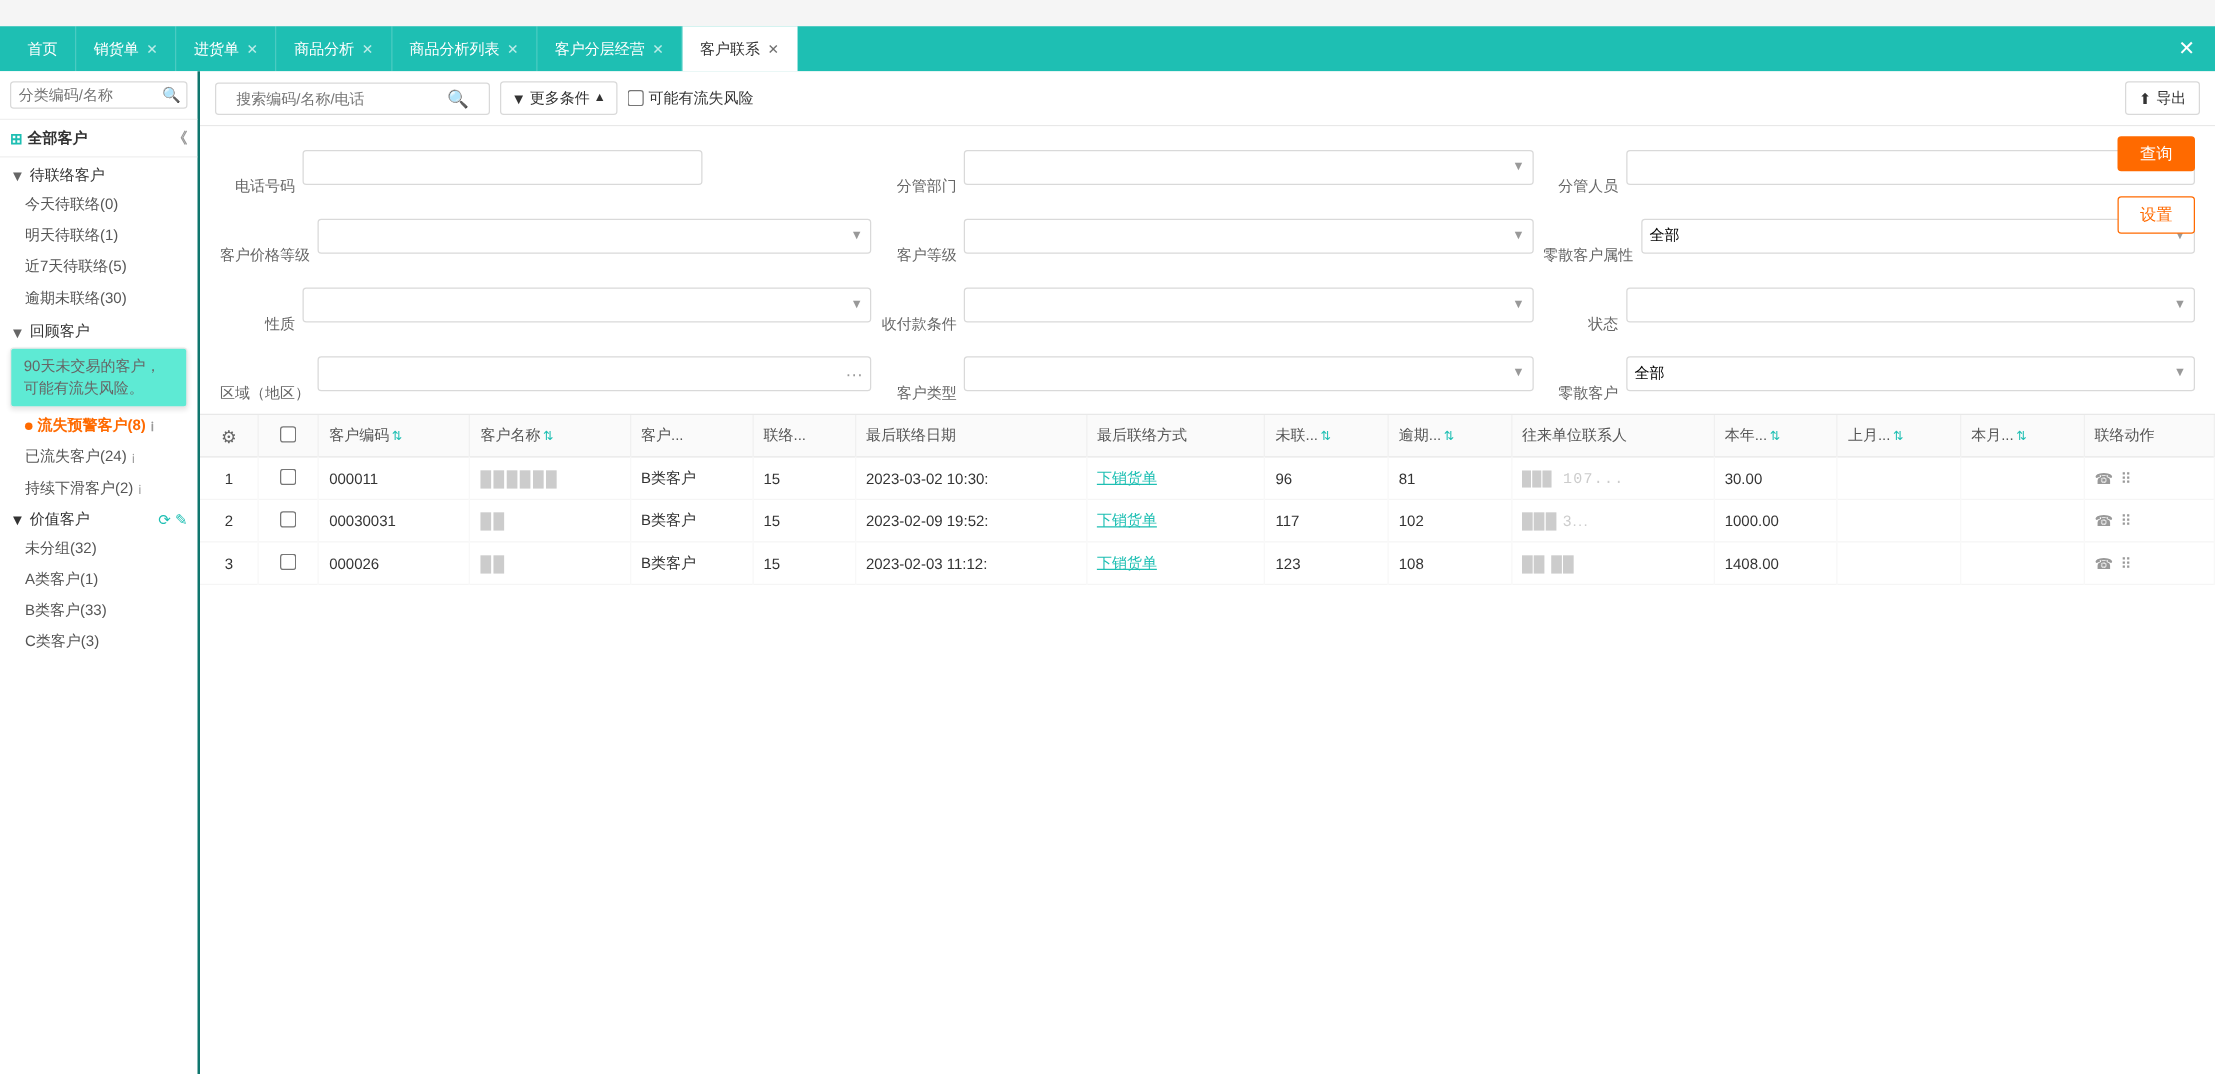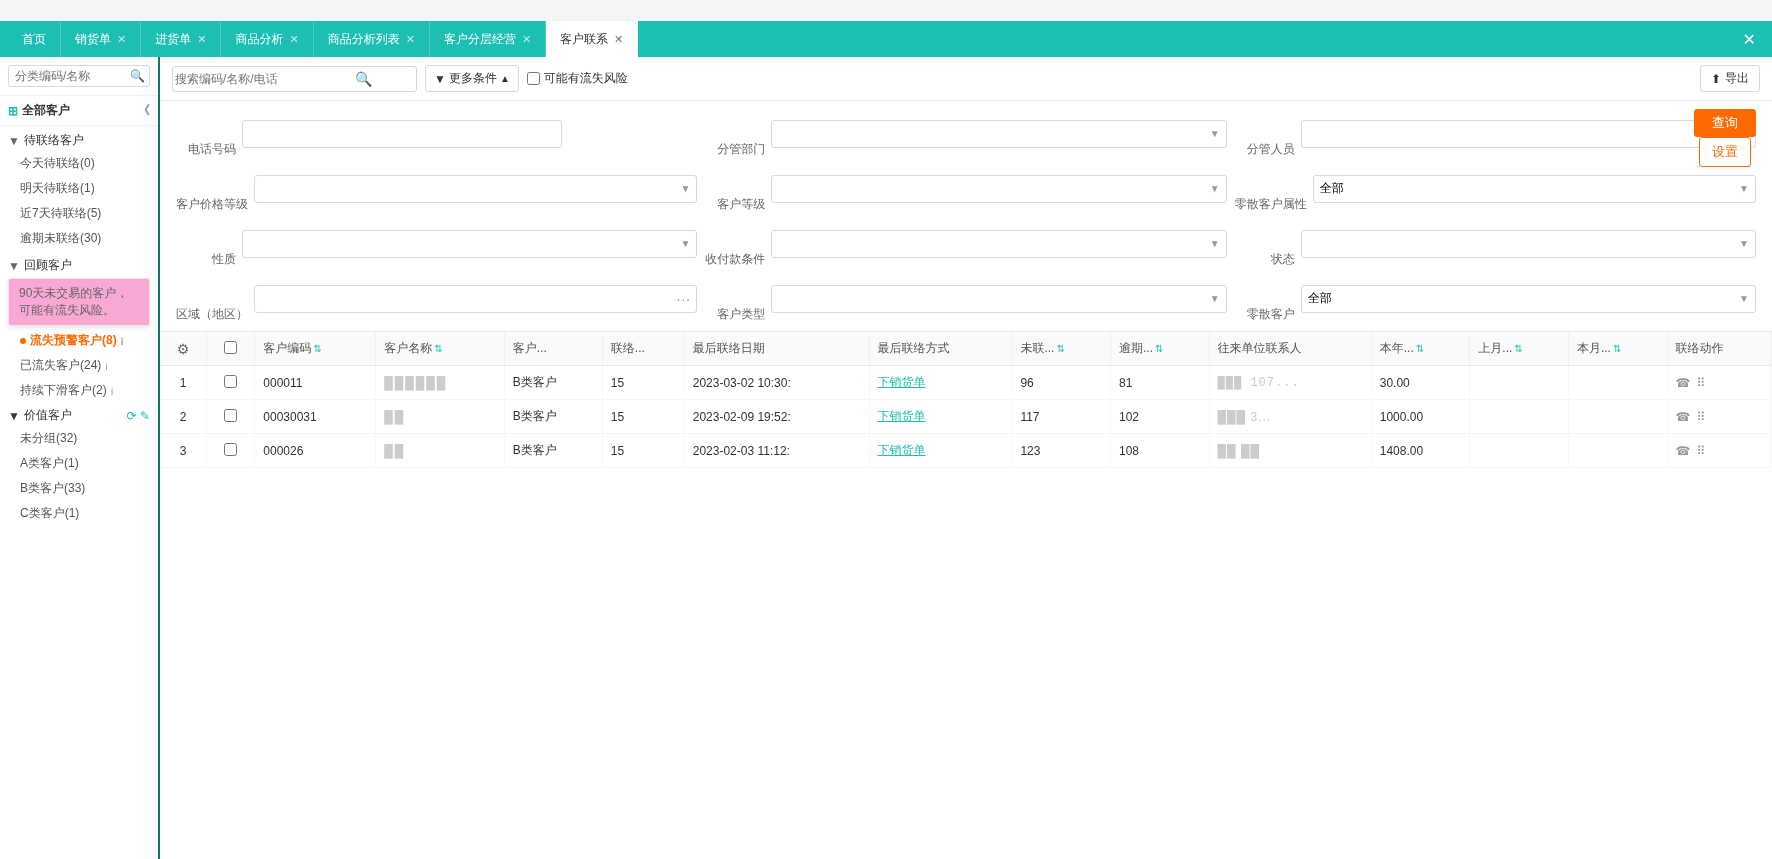--- a/index.html
+++ b/index.html
@@ -104,21 +104,21 @@
       display: flex;
       align-items: center;
     }
     .sidebar-item.active { color: #ff6a00; font-weight: bold; }
     .sidebar-item .orange-dot { 
       width: 6px; height: 6px; border-radius: 50%; 
       background: #ff6a00; margin-right: 4px; 
     }
     .sidebar-item .info-icon { margin-left: 4px; color: #999; font-size: 10px; }
     .tooltip-box {
-      background: #f9a8d4;
+      background: #5eead4;
       border: 1px solid #e8e8e8;
       border-radius: 3px;
       padding: 6px 10px;
       color: #666;
       font-size: 11px;
       margin: 2px 8px;
       box-shadow: 0 2px 4px rgba(0,0,0,0.1);
     }
     .sidebar-value-section {
       display: flex;
@@ -145,22 +145,22 @@
       display: flex;
       align-items: center;
       border-bottom: 1px solid #e8e8e8;
       gap: 8px;
     }
     .search-input-wrap {
       display: flex;
       align-items: center;
       border: 1px solid #d9d9d9;
       border-radius: 3px;
-      padding: 4px 2px;
-      width: 245px;
+      padding: 4px 16px;
+      width: 220px;
     }
     .search-input-wrap input {
       border: none;
       outline: none;
       font-size: 12px;
       width: 180px;
     }
     .search-input-wrap .search-btn {
       color: #ff6a00;
       cursor: pointer;
@@ -355,22 +355,21 @@
 
     .filter-panel-wrapper {
       position: relative;
     }
     .query-settings-col {
       position: absolute;
       right: 16px;
       top: 8px;
       display: flex;
       flex-direction: column;
-      gap: 0;
-      align-items: center;
+      gap: 20px;
     }
   </style>
 </head>
 <body>
 
 <div class="top-tabbar">
   <div class="tab-item">
     <span>首页</span>
   </div>
   <div class="tab-item">
@@ -460,21 +459,21 @@
     <div class="sidebar-item">
       <span>未分组(32)</span>
     </div>
     <div class="sidebar-item">
       <span>A类客户(1)</span>
     </div>
     <div class="sidebar-item">
       <span>B类客户(33)</span>
     </div>
     <div class="sidebar-item">
-      <span>C类客户(1)</span>
+      <span>C类客户(3)</span>
     </div>
   </div>
 
   <div class="content-area">
 
     <div class="search-bar">
       <div class="search-input-wrap">
         <input type="text" placeholder="搜索编码/名称/电话" style="">
         <span class="search-btn">🔍</span>
       </div>

